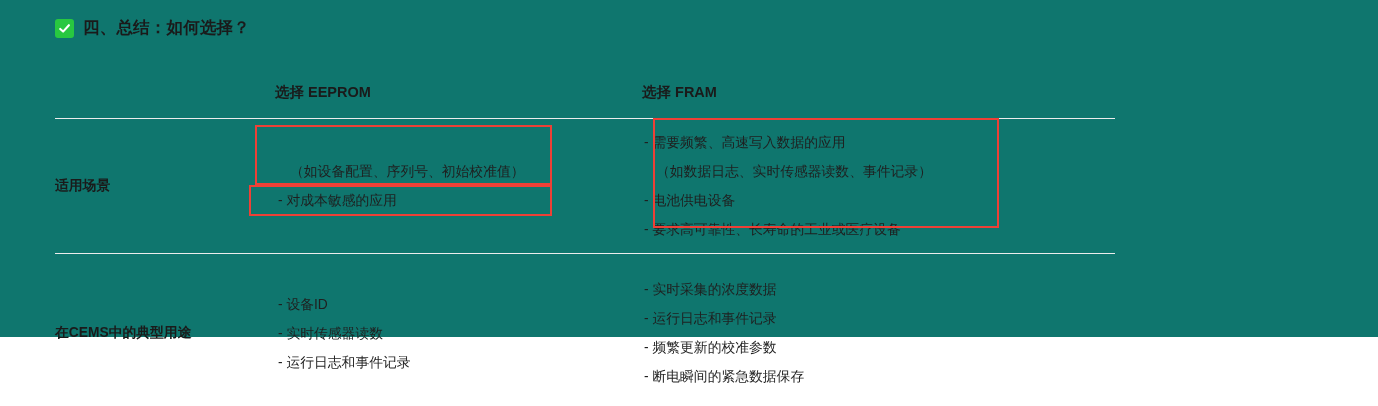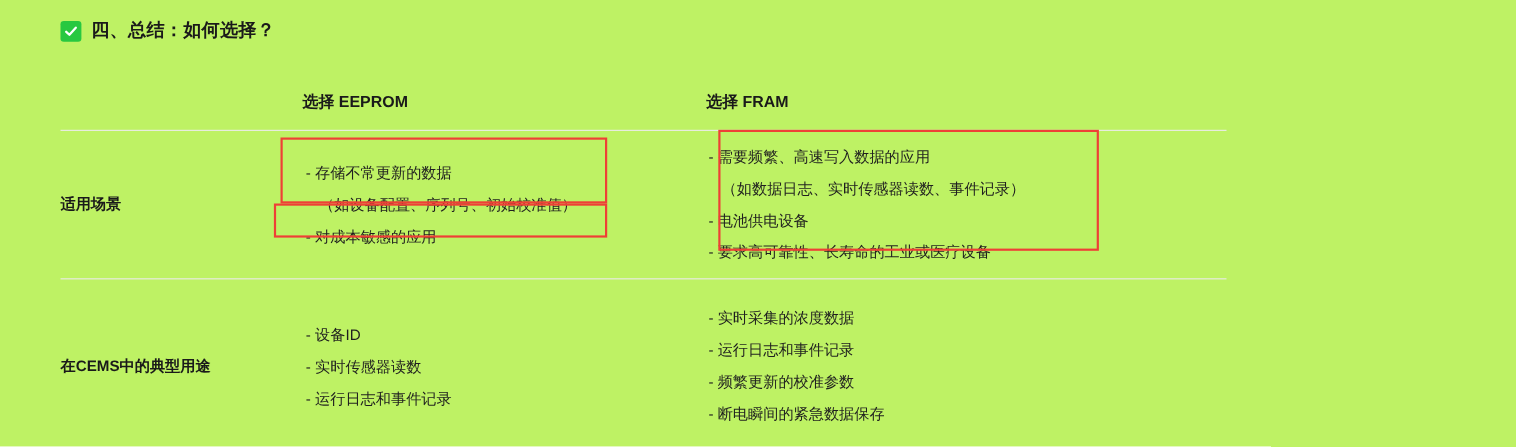--- a/index.html
+++ b/index.html
@@ -9,22 +9,22 @@
     height: 406px;
     background: #ffffff;
     font-family: "Liberation Sans", "DejaVu Sans", sans-serif;
     color: #1f1f1f;
     overflow: hidden;
   }
 
   .page {
     position: relative;
     width: 1378px;
-    height: 406px;
-    background: #bef264;
+    height: 337px;
+    background: #0f766e;
   }
 
   
   .heading {
     position: absolute;
     left: 55px;
     top: 17px;
     display: flex;
     align-items: center;
     gap: 9px;
@@ -139,21 +139,20 @@
       <div class="col-label"></div>
       <div class="col-eeprom">选择 EEPROM</div>
       <div class="col-fram">选择 FRAM</div>
     </div>
 
     <div class="rule"></div>
 
     <div class="trow body-row row1">
       <div class="col-label rlabel">适用场景</div>
       <div class="col-eeprom cell eeprom-cell">
-          <div class="ln"><span>- 存储</span><b>不常更新</b><span>的数据</span></div>
           <div class="ln indent"><span>（如设备配置、序列号、初始校准值）</span></div>
           <div class="ln"><span>- 对</span><b>成本敏感</b><span>的应用</span></div>
         </div>
       <div class="col-fram cell fram-cell">
           <div class="ln"><span>- 需要</span><b>频繁、高速写入数据</b><span>的应用</span></div>
           <div class="ln indent"><span>（如数据日志、实时传感器读数、事件记录）</span></div>
           <div class="ln"><span>- </span><b>电池供电</b><span>设备</span></div>
           <div class="ln"><span>- 要求</span><b>高可靠性、长寿命</b><span>的工业或医疗设备</span></div>
         </div>
     </div>

